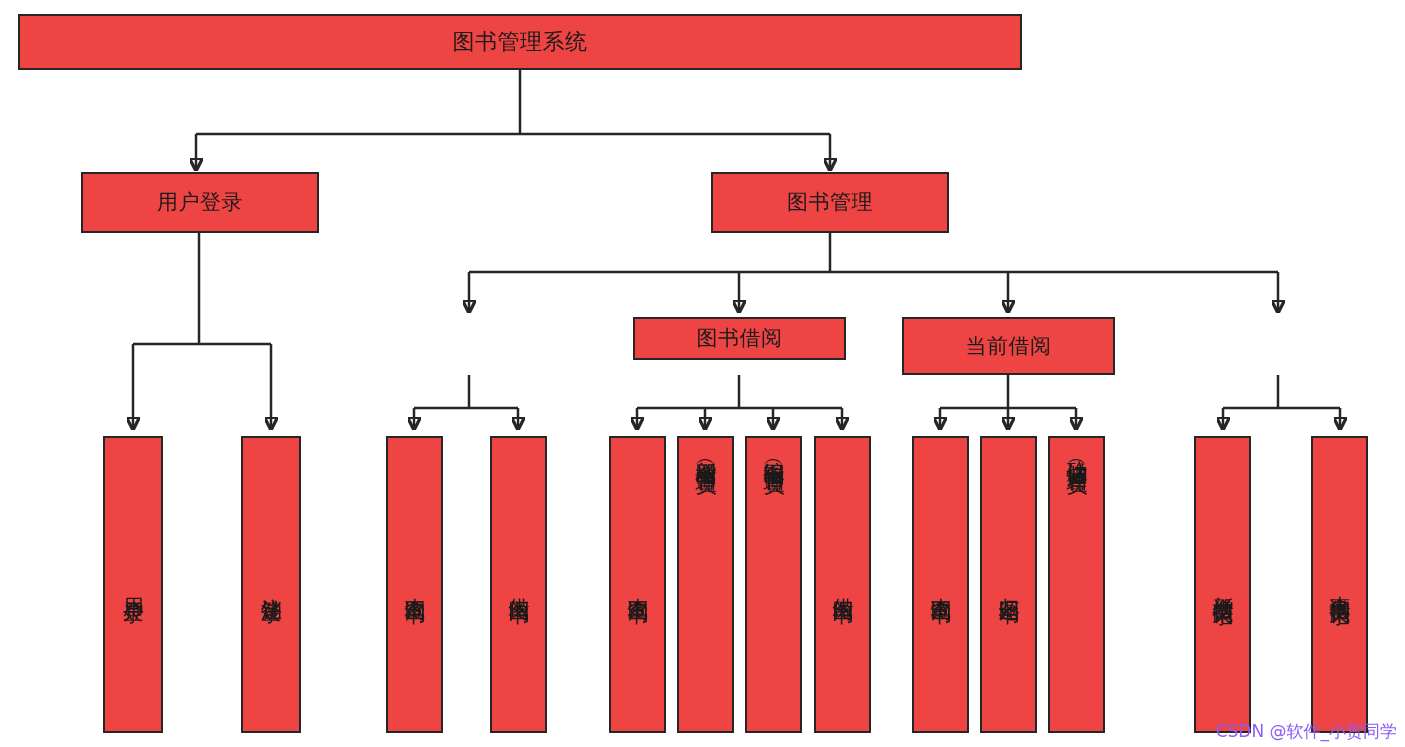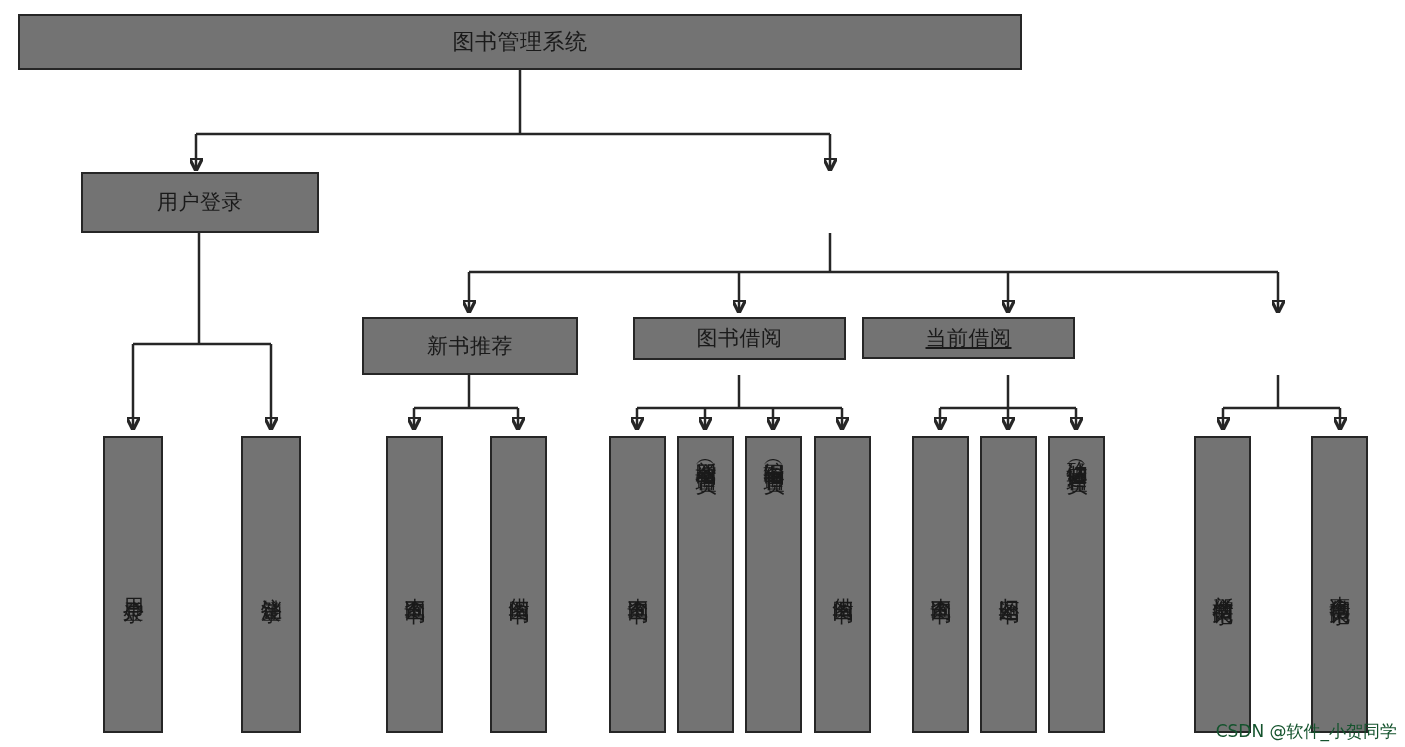--- a/index.html
+++ b/index.html
@@ -16,21 +16,21 @@
     width: 1405px;
     height: 747px;
     background: #ffffff;
     overflow: hidden;
   }
   
   .node {
     position: absolute;
     box-sizing: border-box;
     border: 2.5px solid #262626;
-    background: #737373;
+    background: #ef4444;
     color: #1a1a1a;
     display: flex;
     align-items: center;
     justify-content: center;
     text-align: center;
     line-height: 1.18;
   }
   .node .label {
     display: block;
   }
@@ -71,21 +71,21 @@
     stroke: #262626;
     stroke-width: 2.5;
     fill: none;
   }
   
   #watermark {
     position: absolute;
     right: 8px;
     bottom: 4px;
     font-size: 17px;
-    color: #14532d;
+    color: #8b5cf6;
     font-family: "DejaVu Sans", "Liberation Sans", sans-serif;
     white-space: nowrap;
     user-select: none;
   }
 </style>
 </head>
 <body>
 
 <div id="canvas">
 
@@ -139,30 +139,30 @@
   </svg>
 
   <div class="node horiz root" style="left:18px; top:14px; width:1004px; height:56px;">
     <span class="label">图书管理系统</span>
   </div>
 
   <div class="node horiz" style="left:81px; top:172px; width:238px; height:61px;">
     <span class="label">用户登录</span>
   </div>
 
-
-  <div class="node horiz" style="left:362px; top:317px; width:216px; height:58px;">
-    <span class="label">新书推荐</span>
-  </div>
+  <div class="node horiz" style="left:711px; top:172px; width:238px; height:61px;">
+    <span class="label">图书管理</span>
+  </div>
+
 
   <div class="node horiz" style="left:633px; top:317px; width:213px; height:43px;">
     <span class="label">图书借阅</span>
   </div>
 
-  <div class="node horiz" style="left:862px; top:317px; width:213px; height:42px;text-decoration:underline;">
+  <div class="node horiz" style="left:902px; top:317px; width:213px; height:58px;">
     <span class="label">当前借阅</span>
   </div>
 
 
   <div class="node vert mid" style="left:103px; top:436px; width:60px; height:297px;">
     <span class="label">用户登录</span>
   </div>
 
   <div class="node vert mid" style="left:241px; top:436px; width:60px; height:297px;">
     <span class="label">注销登录</span>

